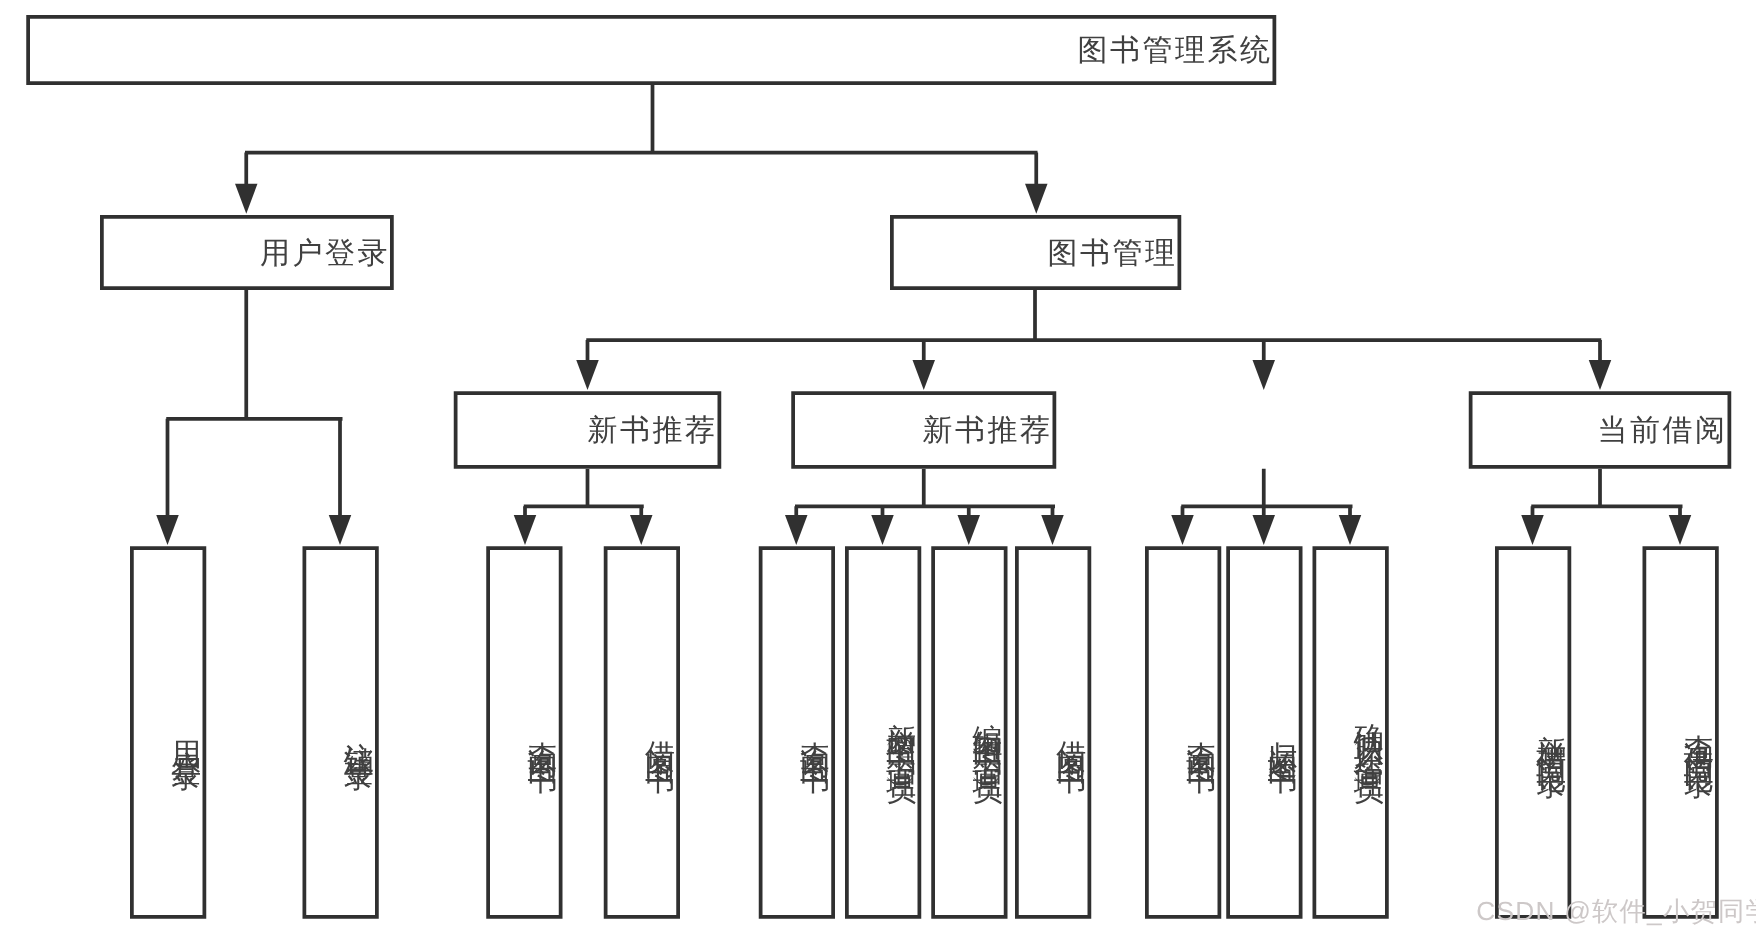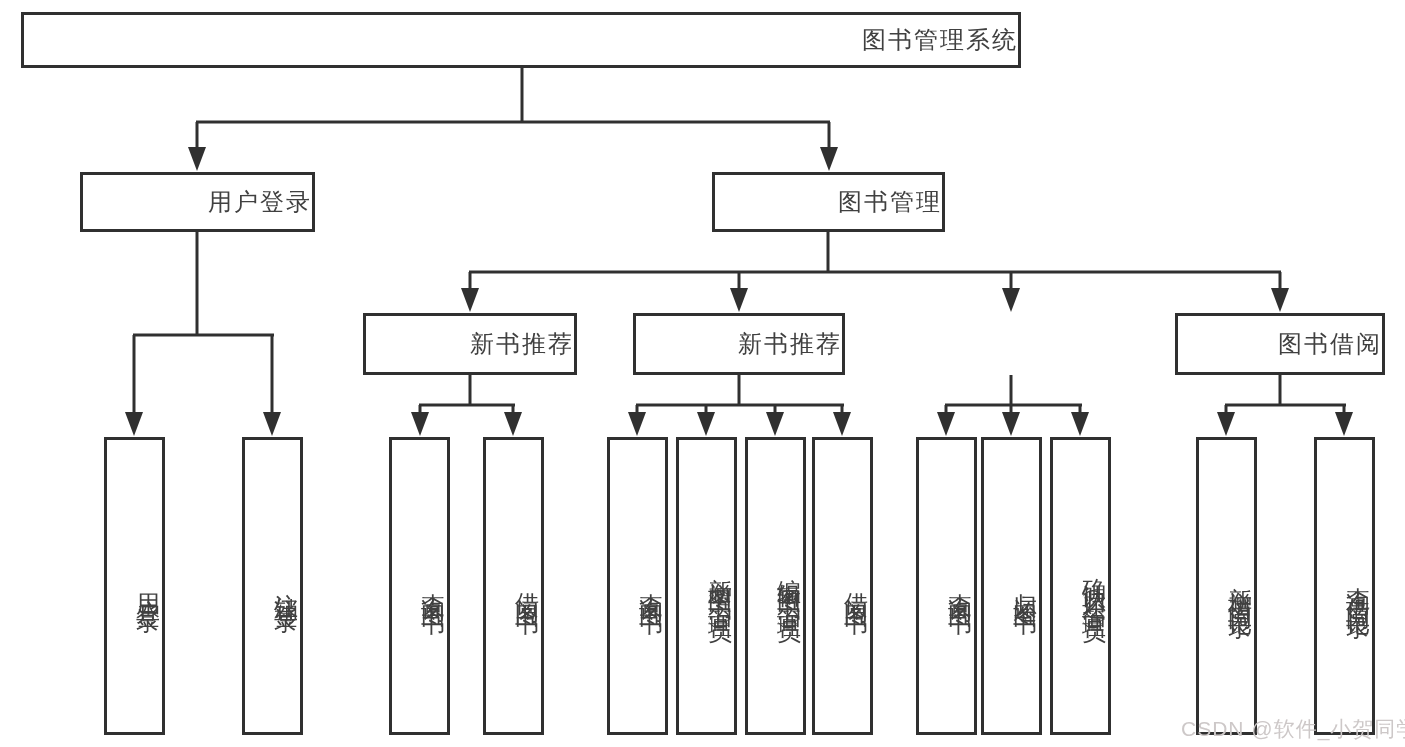--- a/index.html
+++ b/index.html
@@ -139,21 +139,21 @@
     <span>图书管理</span>
   </div>
 
   <div class="node h" style="left:363px;top:313px;width:214px;height:62px">
     <span>新书推荐</span>
   </div>
   <div class="node h" style="left:633px;top:313px;width:212px;height:62px">
     <span>新书推荐</span>
   </div>
   <div class="node h" style="left:1175px;top:313px;width:210px;height:62px">
-    <span>图书借阅</span>
+    <span>当前借阅</span>
   </div>
 
   <div class="node leaf" style="left:104px;top:437px;width:61px;height:298px">
     <span>用户登录</span>
   </div>
   <div class="node leaf" style="left:242px;top:437px;width:61px;height:298px">
     <span>注销登录</span>
   </div>
 
   <div class="node leaf" style="left:389px;top:437px;width:61px;height:298px">

